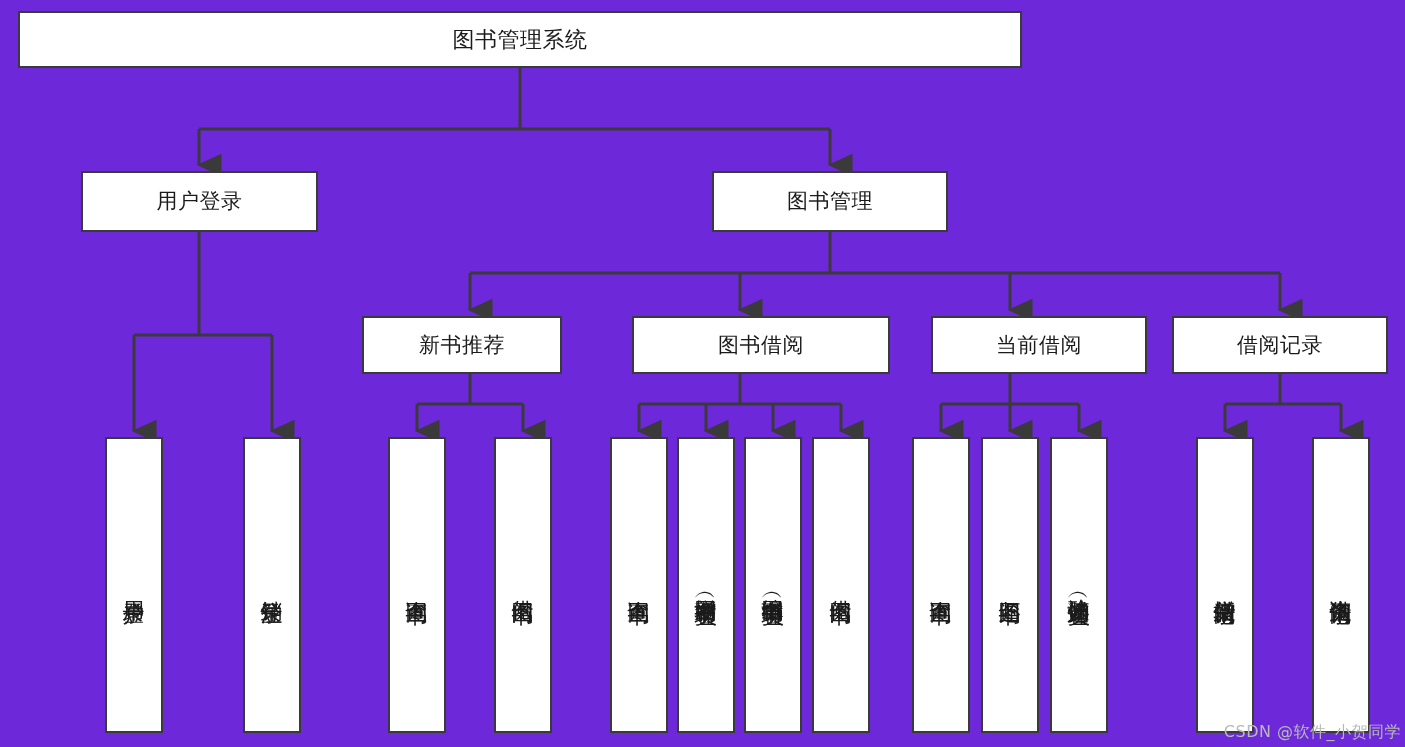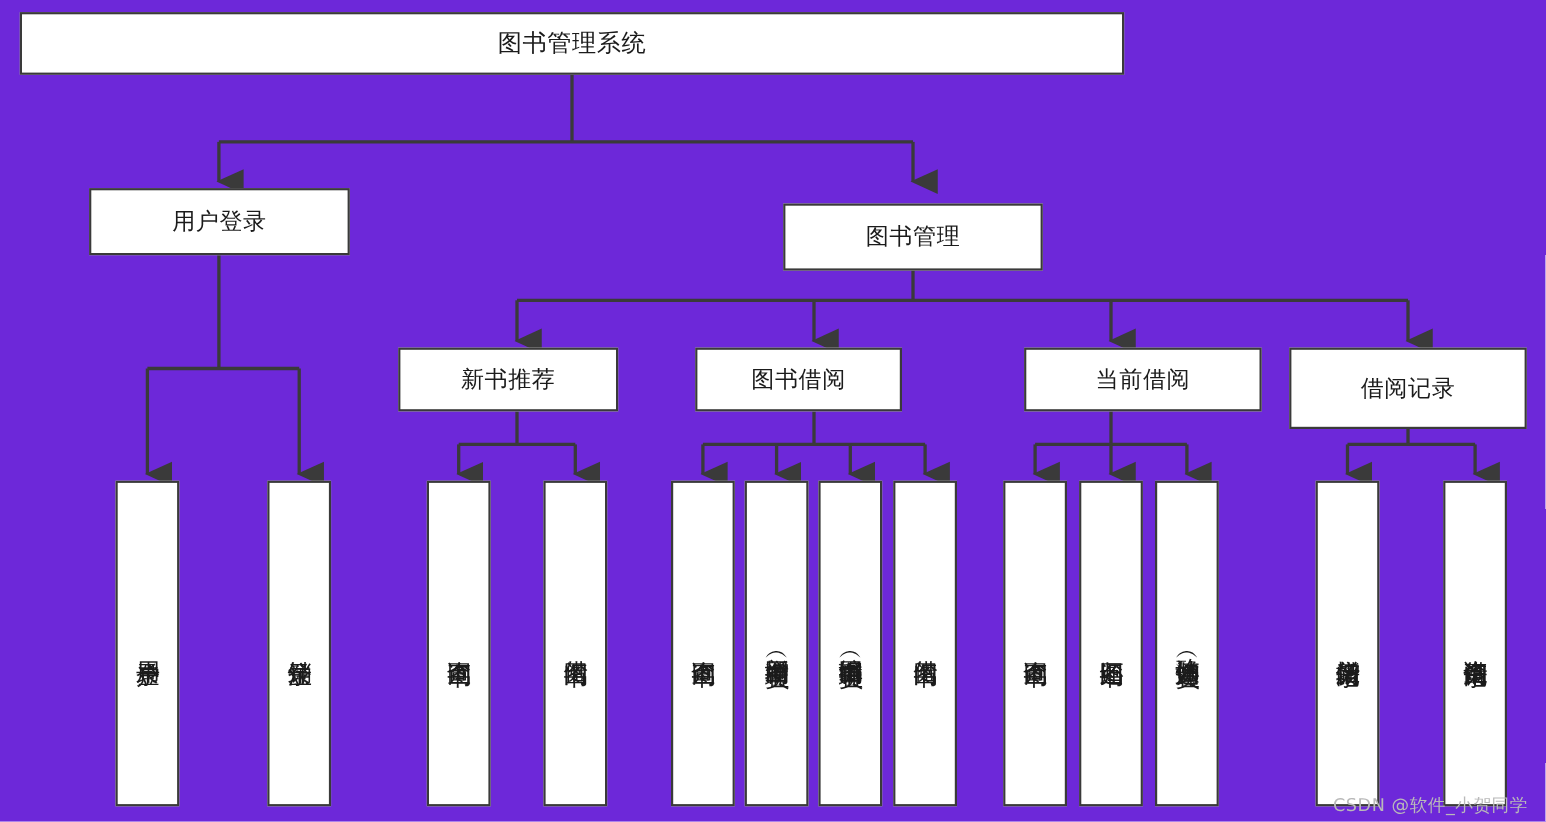--- a/index.html
+++ b/index.html
@@ -59,21 +59,21 @@
   .node.vert .label {
     writing-mode: vertical-rl;
     text-orientation: upright;
     font-size: 22px;
     line-height: 1.05;
     letter-spacing: 1px;
     max-height: 100%;
   }
   #watermark {
     position: absolute;
-    right: 16px;
+    right: 4px;
     bottom: 4px;
     font-size: 16px;
     color: #b9b9b9;
     letter-spacing: 0.5px;
     white-space: nowrap;
     user-select: none;
   }
 </style>
 </head>
 <body>
@@ -130,34 +130,34 @@
     </g>
   </svg>
 
   <div class="node horiz root" style="left:18px; top:11px; width:1004px; height:57px;">
     <span class="label">图书管理系统</span>
   </div>
 
   <div class="node horiz" style="left:81px; top:171px; width:237px; height:61px;">
     <span class="label">用户登录</span>
   </div>
-  <div class="node horiz" style="left:712px; top:171px; width:236px; height:61px;margin-top:14px;">
+  <div class="node horiz" style="left:712px; top:171px; width:236px; height:61px;">
     <span class="label">图书管理</span>
   </div>
 
   <div class="node horiz" style="left:362px; top:316px; width:200px; height:58px;">
     <span class="label">新书推荐</span>
   </div>
-  <div class="node horiz" style="left:632px; top:316px; width:188px; height:58px;">
+  <div class="node horiz" style="left:632px; top:316px; width:258px; height:58px;">
     <span class="label">图书借阅</span>
   </div>
   <div class="node horiz" style="left:931px; top:316px; width:216px; height:58px;">
     <span class="label">当前借阅</span>
   </div>
-  <div class="node horiz" style="left:1172px; top:316px; width:216px; height:74px;">
+  <div class="node horiz" style="left:1172px; top:316px; width:216px; height:58px;">
     <span class="label">借阅记录</span>
   </div>
 
   <div class="node vert" style="left:105px; top:437px; width:58px; height:296px;">
     <span class="label">用户登录</span>
   </div>
   <div class="node vert" style="left:243px; top:437px; width:58px; height:296px;">
     <span class="label">注销登录</span>
   </div>
 

